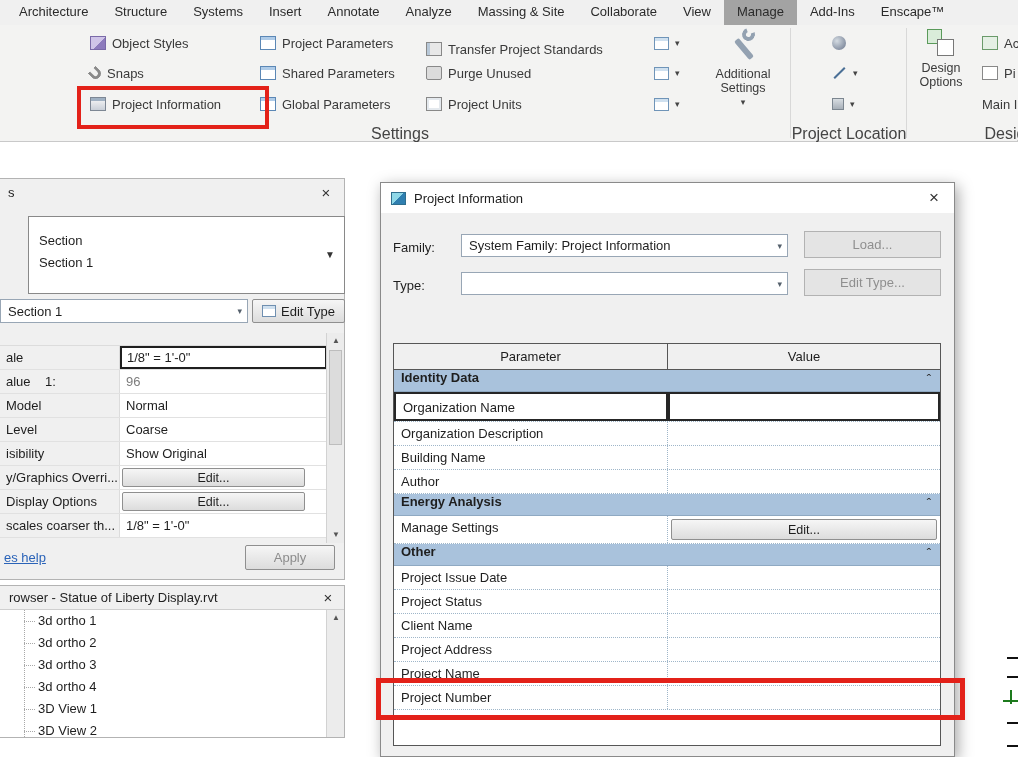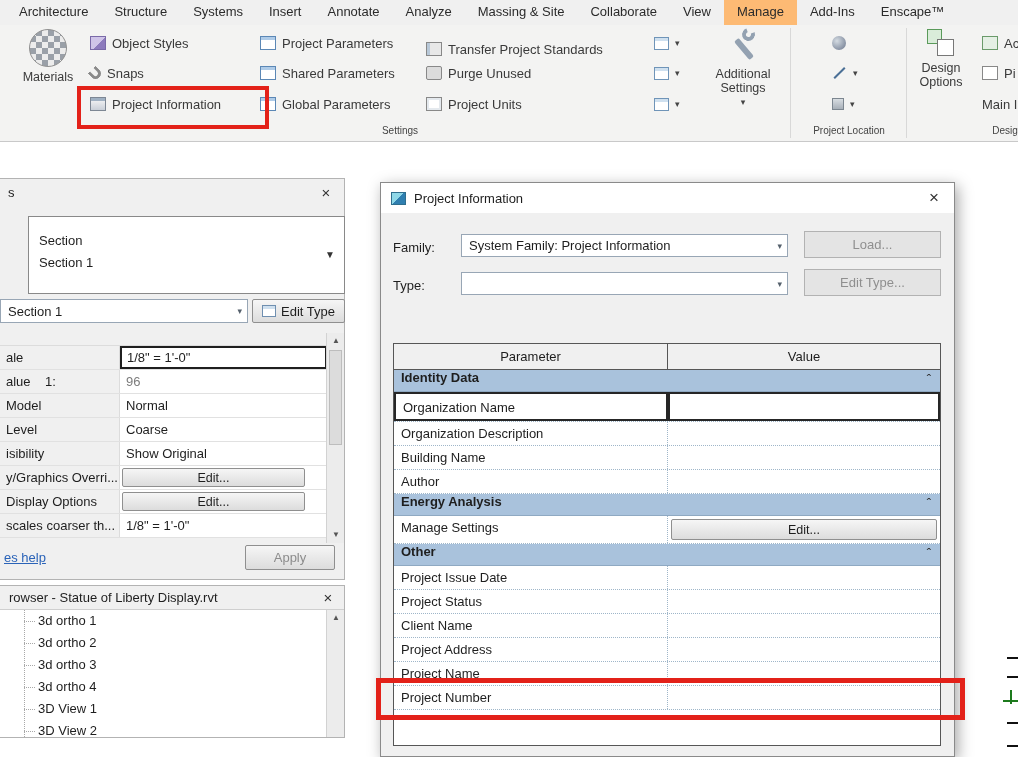--- a/index.html
+++ b/index.html
@@ -4,27 +4,27 @@
 <style>
 *{margin:0;padding:0;box-sizing:border-box}
 html,body{background:#777}
 #app{position:relative;width:1018px;height:757px;background:#fff;overflow:hidden;
      font-family:"Liberation Sans",sans-serif;font-size:13px;color:#1e1e1e}
 
 
 .tabbar{position:absolute;left:0;top:0;width:100%;height:25px;background:#f0f0f0;
         display:flex;align-items:stretch;padding-left:6px}
 .tab{padding:4px 13px 0 13px;white-space:nowrap;color:#2b2b2b;cursor:default}
-.tab.active{background:#fdba74}
+.tab.active{background:#a3a3a3}
 
 
 .ribbon{position:absolute;left:0;top:25px;width:100%;height:117px;background:#f3f3f2;
         border-bottom:1px solid #c9c9c9}
 .vsep{position:absolute;top:3px;height:110px;width:1px;background:#d8d8d8}
-.panel-label{position:absolute;top:100px;font-size:10px;color:#444;transform:translateX(-50%);white-space:nowrap}
+.panel-label{position:absolute;top:100px;font-size:16px;color:#444;transform:translateX(-50%);white-space:nowrap}
 .bigbtn{position:absolute;display:flex;flex-direction:column;align-items:center;gap:3px;
         text-align:center;color:#3a3a3a;cursor:default}
 .bigbtn .cap{font-size:12.5px;line-height:14px}
 .rbtn{position:absolute;height:28px;display:flex;align-items:center;gap:6px;padding:0 4px;
       font-size:13px;color:#3a3a3a;white-space:nowrap;cursor:default}
 .mini-icon{display:inline-block;width:16px;height:14px;flex:0 0 auto}
 .ic-objstyles{background:linear-gradient(135deg,#cfc4e8 0 55%,#8d7bbd 55% 100%);border:1px solid #7a6aa8}
 .ic-snaps{width:11px;height:11px;border:3px solid #8a8a8a;border-top:none;border-radius:0 0 7px 7px;transform:rotate(-45deg)}
 .ic-projinfo{background:linear-gradient(#f8f8f8,#c9cfd8);border:1px solid #7d8794;box-shadow:inset 0 3px 0 #9fb0c2}
 .ic-param{background:#fff;border:1px solid #5b87b5;box-shadow:inset 0 3px 0 #aecbe8}
@@ -151,24 +151,20 @@
     <div class="tab">View</div>
     <div class="tab active">Manage</div>
     <div class="tab">Add-Ins</div>
     <div class="tab">Enscape™</div>
   </div>
 
   <div class="ribbon">
     <div class="vsep" style="left:790px"></div>
     <div class="vsep" style="left:906px"></div>
 
-    <div class="bigbtn" style="left:17px;top:4px;width:62px">
-      <span class="mat-icon"></span>
-      <span class="cap">Materials</span>
-    </div>
 
     <div class="rbtn" style="left:86px;top:4px">
       <span class="mini-icon ic-objstyles"></span>
       <span>Object Styles</span>
     </div>
     <div class="rbtn" style="left:86px;top:34px">
       <span class="mini-icon ic-snaps"></span>
       <span>Snaps</span>
     </div>
     <div class="rbtn" style="left:86px;top:65px">

